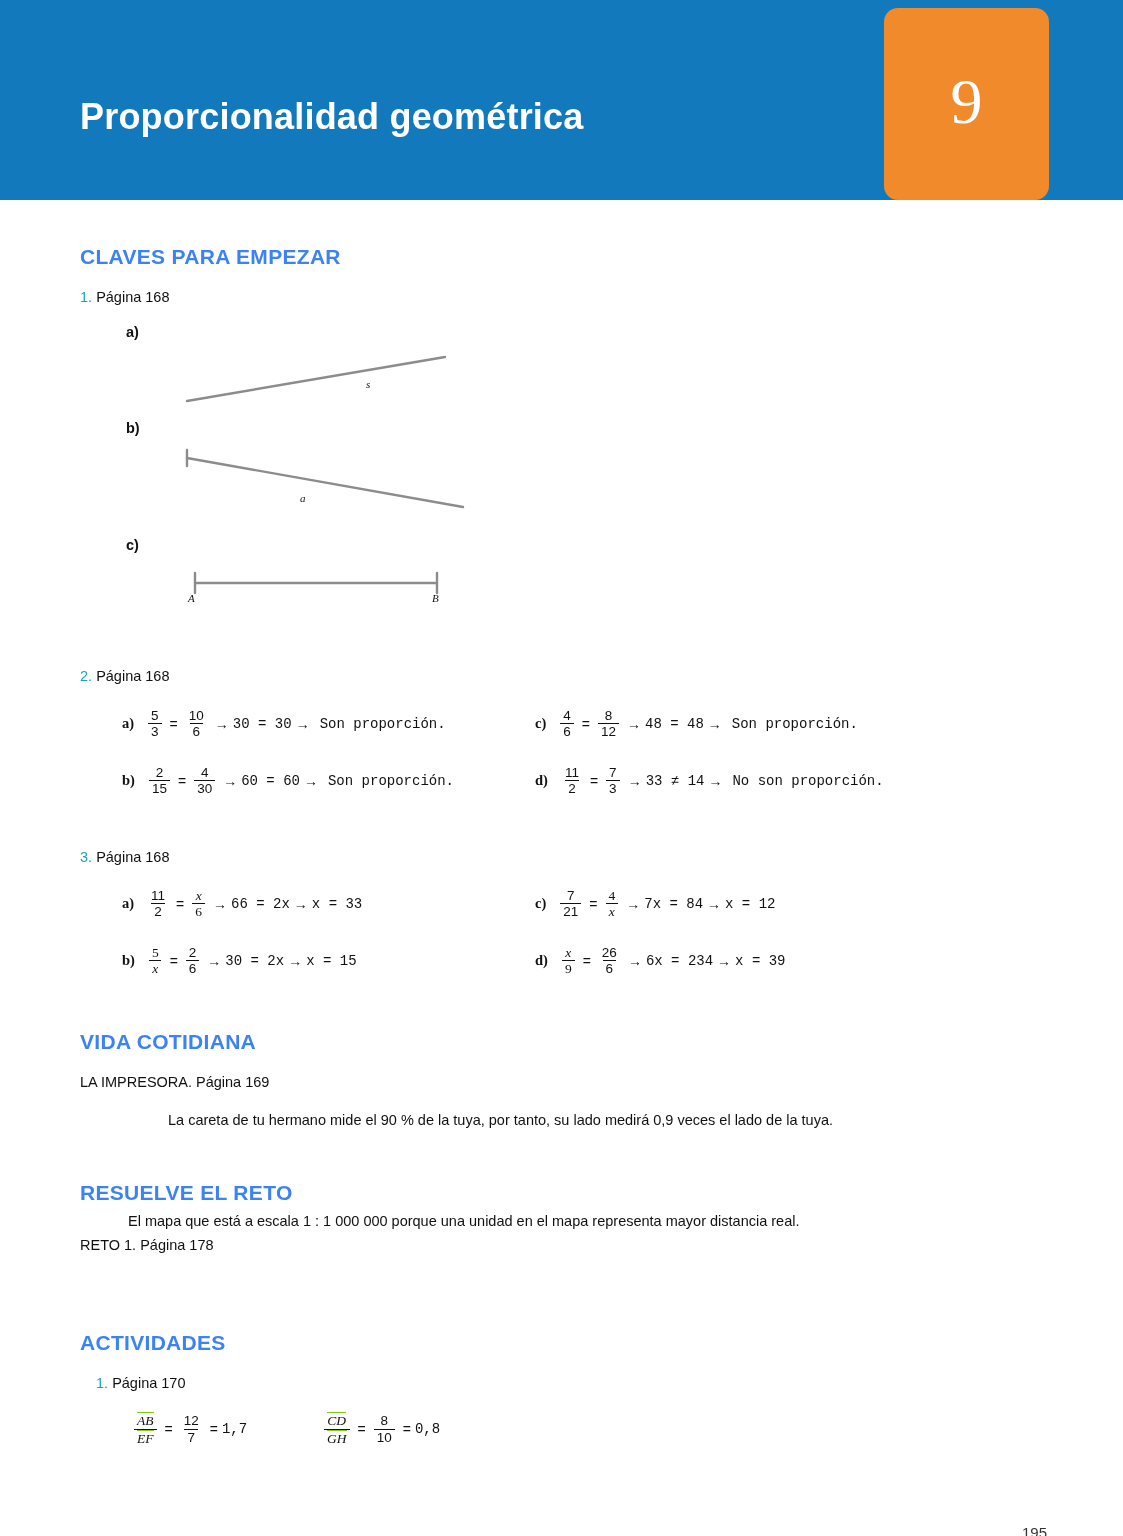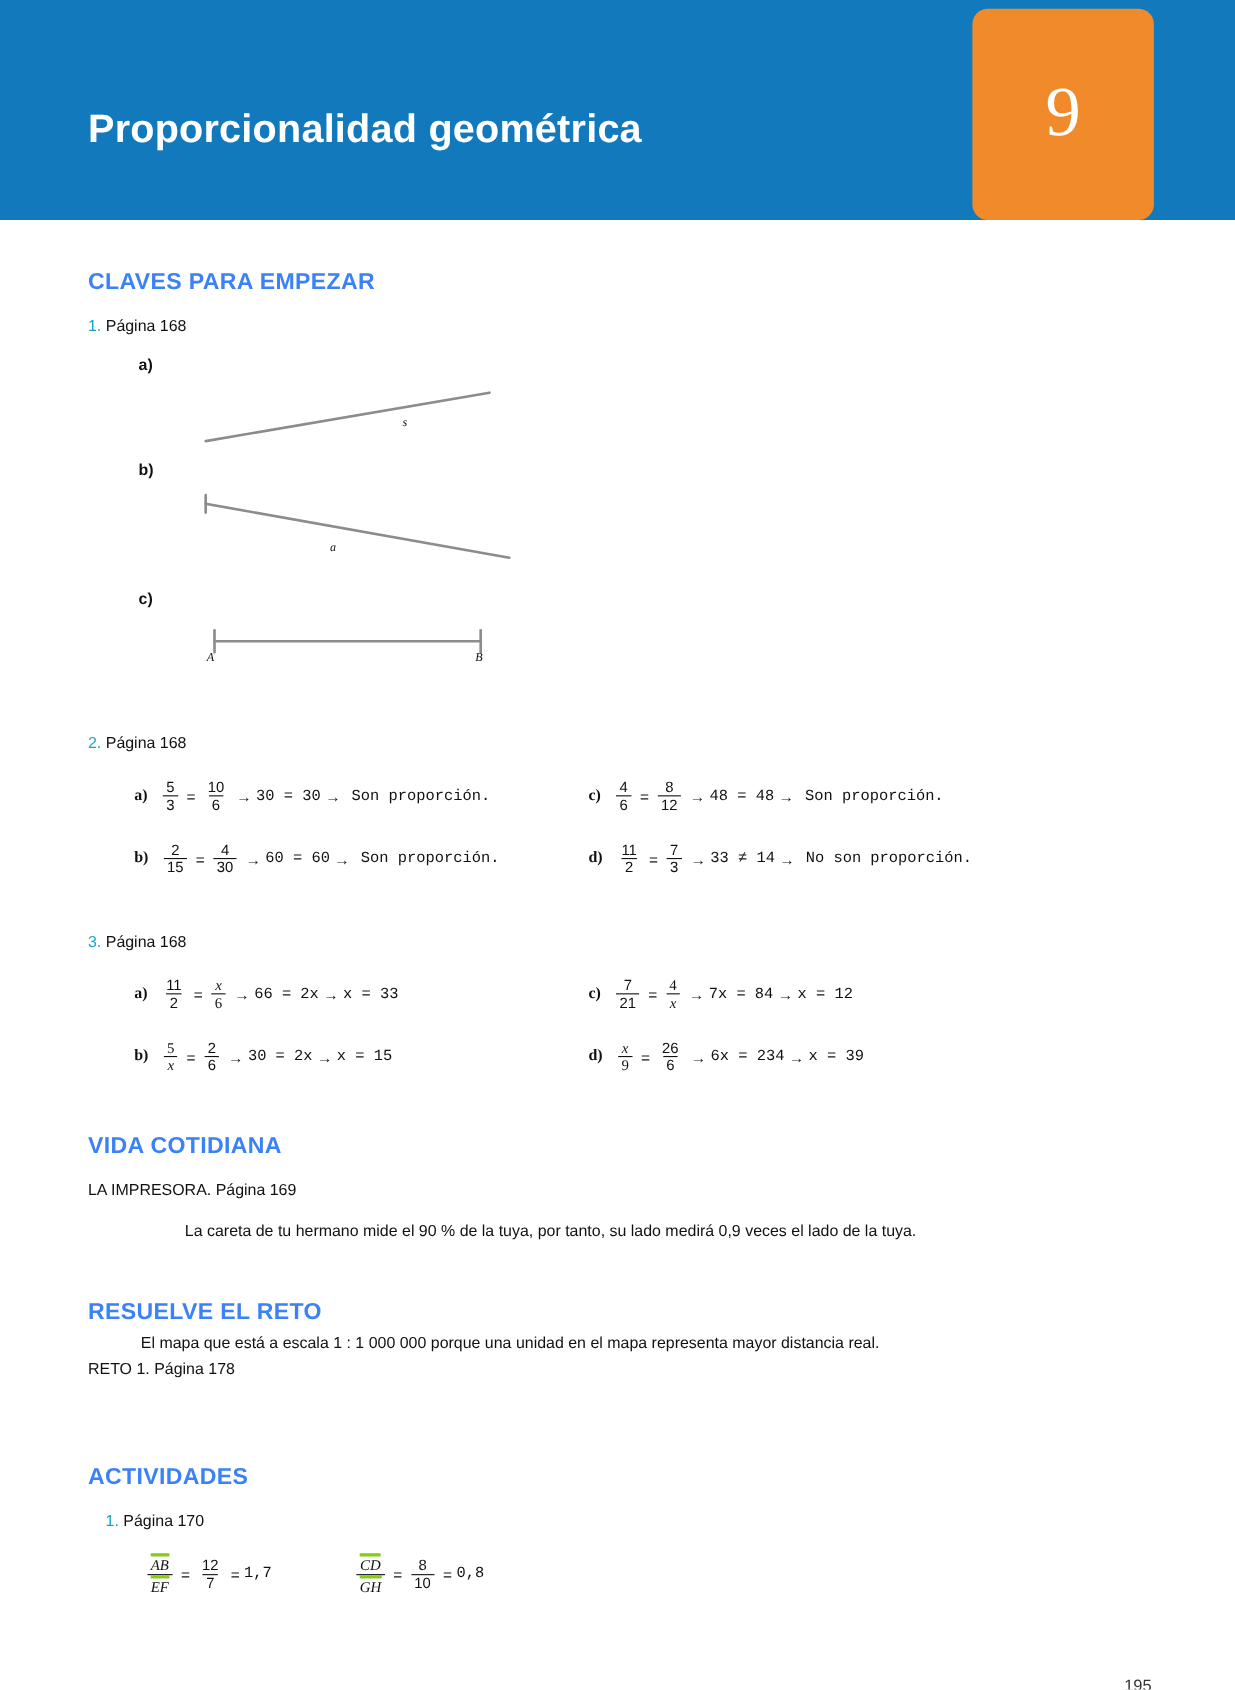--- a/index.html
+++ b/index.html
@@ -115,21 +115,21 @@
   }
   .frac .den {
     padding: 0 3px;
     border-top: 1px solid #111111;
   }
   .it {
     font-style: italic;
     font-family: "Liberation Serif", serif;
   }
   .ovl {
-    border-top: 3px solid #84cc16;
+    border-top: 1px solid #84cc16;
     padding-top: 0px;
     display: inline-block;
     line-height: 1.15;
     font-style: italic;
   }
   .op {
     margin: 0 4px;
     font-family: "Liberation Sans", sans-serif;
     font-size: 14px;
   }

